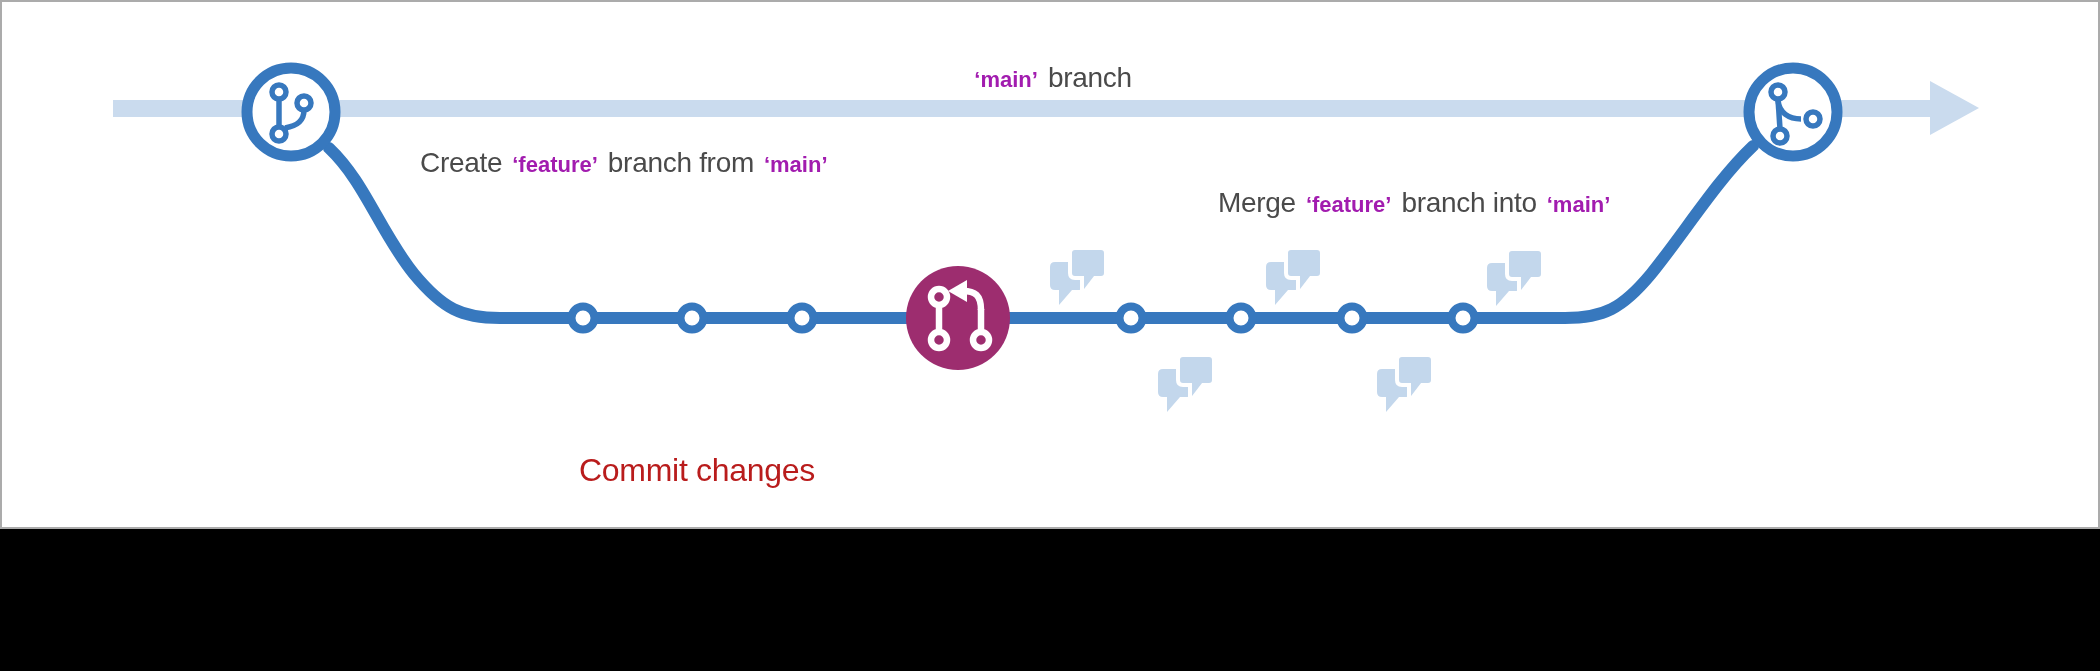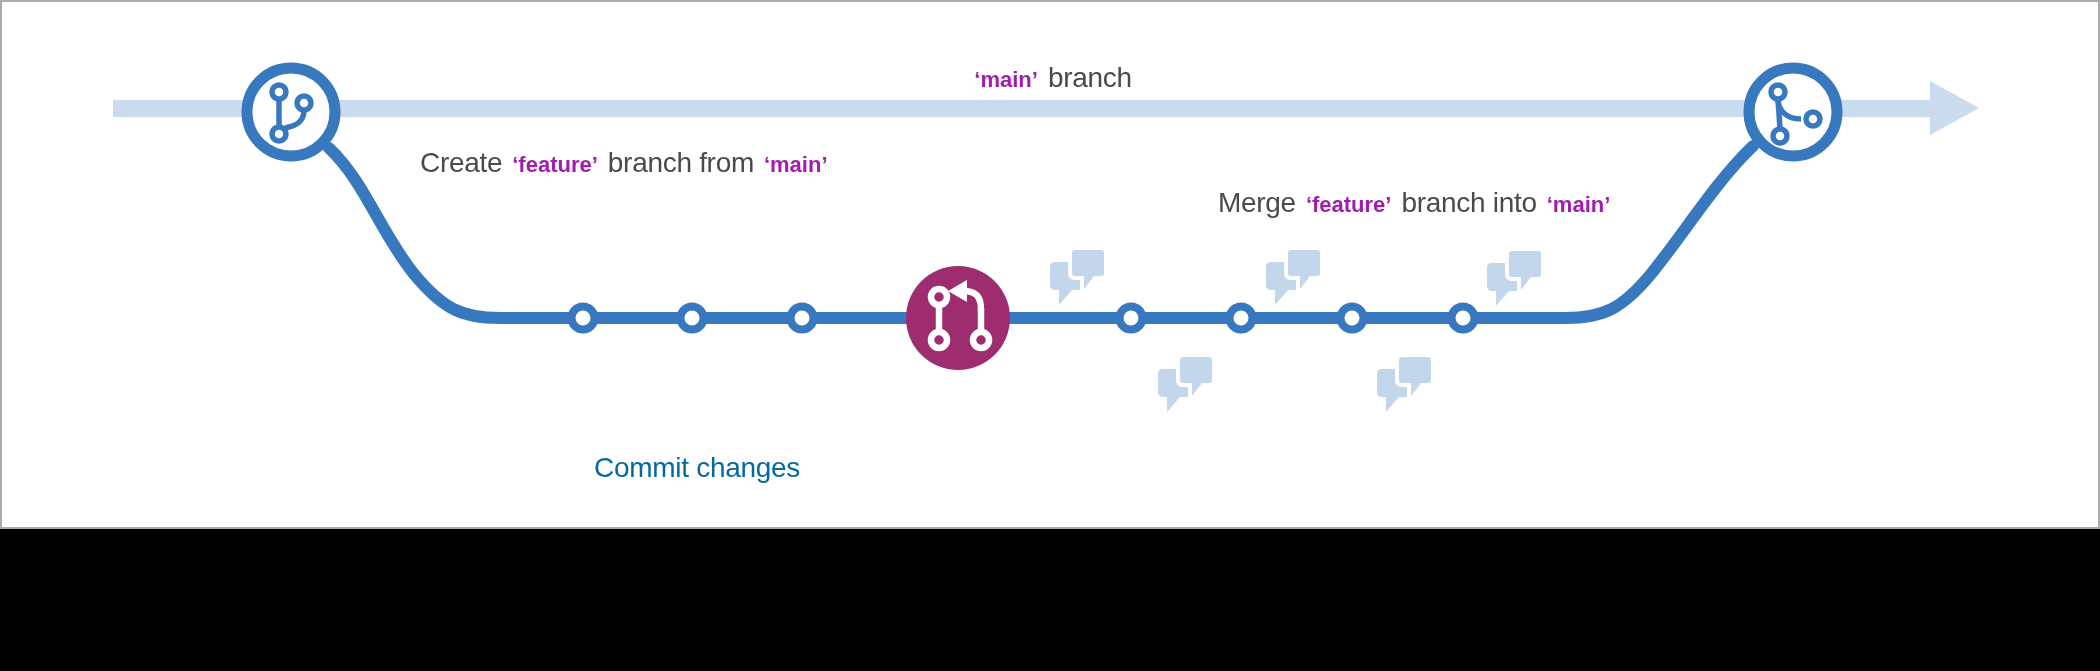--- a/index.html
+++ b/index.html
@@ -34,22 +34,22 @@
     color:#a21caf;
     font-size:22px;
     margin:0 10px;
     letter-spacing:0;
   }
   .step-label{
     position:absolute;
     top:452px;
     transform:translateX(-50%);
     white-space:nowrap;
-    font-size:28px;
-    color:#0369a1;
+    font-size:32px;
+    color:#b91c1c;
     letter-spacing:-0.3px;
   }
 </style>
 </head>
 <body>
 
 <div class="stage">
 
   <div class="panel"></div>
 

